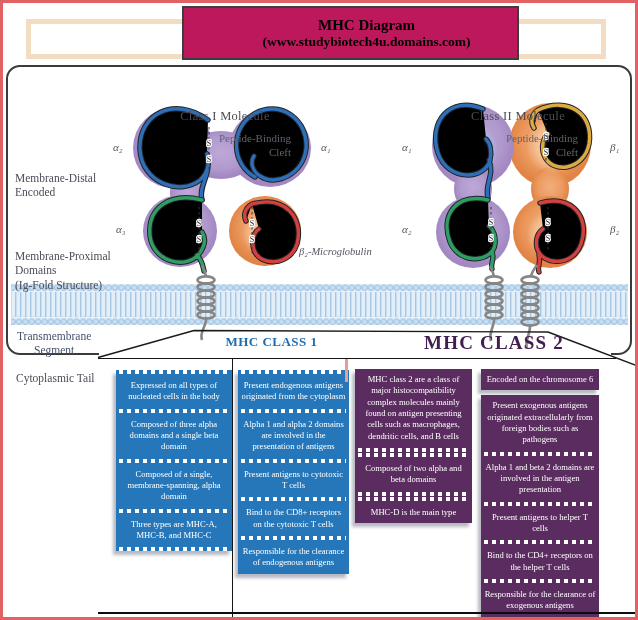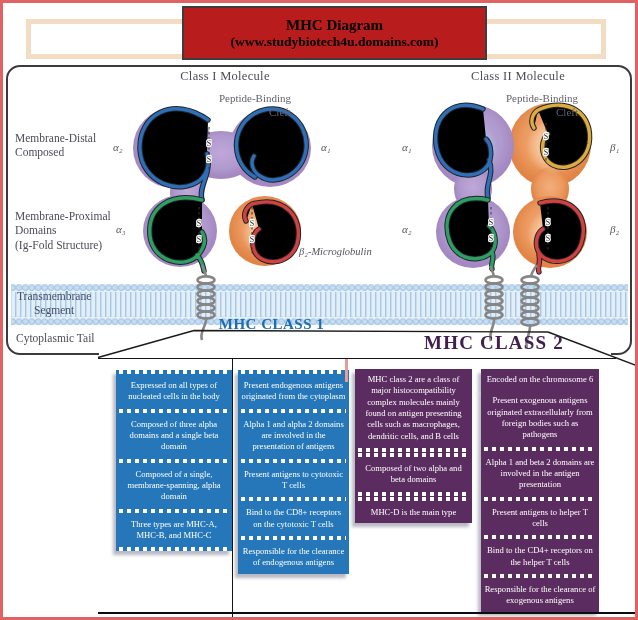--- a/index.html
+++ b/index.html
@@ -5,44 +5,44 @@
   html,body{margin:0;padding:0;}
   body{
     width:638px;height:620px;position:relative;overflow:hidden;background:#fff;
     box-sizing:border-box;border:3px solid var(--frame-outer,#e06262);
     font-family:"Liberation Serif","DejaVu Serif",serif;
   }
   .abs{position:absolute;}
   
   .peach-frame{left:23px;top:16px;width:570px;height:30px;border:5px solid var(--frame-inner,#f2dcc2);}
   
-  .title-box{left:179px;top:3px;width:301px;height:50px;background:#b91c1c;border:2px solid #3d3d3d;
-    display:flex;flex-direction:column;align-items:center;justify-content:center;z-index:4;}
+  .title-box{left:179px;top:3px;width:301px;height:50px;background:#be185d;border:2px solid #3d3d3d;
+    display:flex;flex-direction:column;align-items:center;justify-content:center;z-index:4;padding-left:32px;}
   .title-box .t1{font-weight:bold;font-size:15px;color:#000;line-height:1.2;}
   .title-box .t2{font-weight:bold;font-size:13.5px;color:#000;line-height:1.2;}
   
   .diagram-box{left:3px;top:62px;width:622px;height:286px;border:2px solid #3b3b3b;border-radius:14px;background:#fff;z-index:0;}
   svg.art{left:0;top:0;width:638px;height:620px;z-index:1;pointer-events:none;}
   
-  .lbl{z-index:2;color:#4c4c58;white-space:pre-line;line-height:1.25;}
+  .lbl{z-index:2;color:#4c4c58;white-space:pre-line;line-height:1.25;margin-top:40px;}
   .mol-title{font-size:12.5px;text-align:center;letter-spacing:.3px;}
   .cleft{font-size:11px;color:#62626e;text-align:right;}
   .side{font-size:11.5px;}
   .side.tm{color:#44506b;text-align:center;}
   .greek{font-size:11px;color:#55555f;z-index:2;font-style:italic;}
   
   .mhc-h{z-index:3;font-weight:bold;text-align:center;}
-  .h1c{left:196px;top:313px;width:145px;font-size:15px;letter-spacing:.5px;color:var(--class1-header,#1d6cb0);}
+  .h1c{left:196px;top:331px;width:145px;font-size:13px;letter-spacing:.5px;color:var(--class1-header,#1d6cb0);}
   .h2c{left:412px;top:329px;width:158px;font-size:19px;letter-spacing:1.2px;color:var(--class2-header,#41204f);}
   
   .col{top:366px;z-index:2;}
   .colblock{box-shadow:-3px 4px 3px rgba(70,70,100,.38);}
   .colblock.blue{background:var(--blue-cell,#2577b9);}
   .colblock.purple{background:var(--purple-cell,#5b2c5f);}
-  .colblock.single{}
+  .colblock.single{margin-bottom:5px;}
   .cell{padding:5px 3px;font-size:8.6px;line-height:1.32;color:#fff;text-align:center;}
   .dash{height:4px;margin:1px 3px;
     background-image:repeating-linear-gradient(90deg,#fff 0 4px,rgba(255,255,255,0) 4px 8px);}
   
   .tline{z-index:5;}
   .tline-top{left:95px;top:355px;width:518px;border-top:1.6px solid #151515;}
   .tline-div{left:229px;top:356px;height:264px;border-left:1.6px solid #151515;}
   .tline-bottom{left:95px;top:609px;width:543px;border-top:2.2px solid #0c0c0c;}
   .tline-pink{left:342px;top:356px;width:2.5px;height:23px;background:#e49c9c;}
 </style>
@@ -221,21 +221,21 @@
   </g>
 </svg>
 
 <div class="abs lbl mol-title" style="left:147px;top:66px;width:150px">Class I Molecule</div>
 <div class="abs lbl mol-title" style="left:440px;top:66px;width:150px">Class II Molecule</div>
 <div class="abs lbl cleft" style="left:168px;top:89px;width:120px">Peptide-Binding
 Cleft</div>
 <div class="abs lbl cleft" style="left:455px;top:89px;width:120px">Peptide-Binding
 Cleft</div>
 <div class="abs lbl side" style="left:12px;top:128px">Membrane-Distal
-Composed</div>
+Encoded</div>
 <div class="abs lbl side" style="left:12px;top:206px">Membrane-Proximal
 Domains
 (Ig-Fold Structure)</div>
 <div class="abs lbl side tm" style="left:14px;top:286px">Transmembrane
 Segment</div>
 <div class="abs lbl side" style="left:13px;top:328px">Cytoplasmic Tail</div>
 
 <div class="abs greek" style="left:110px;top:138px">α₂</div>
 <div class="abs greek" style="left:318px;top:138px">α₁</div>
 <div class="abs greek" style="left:113px;top:220px">α₃</div>

